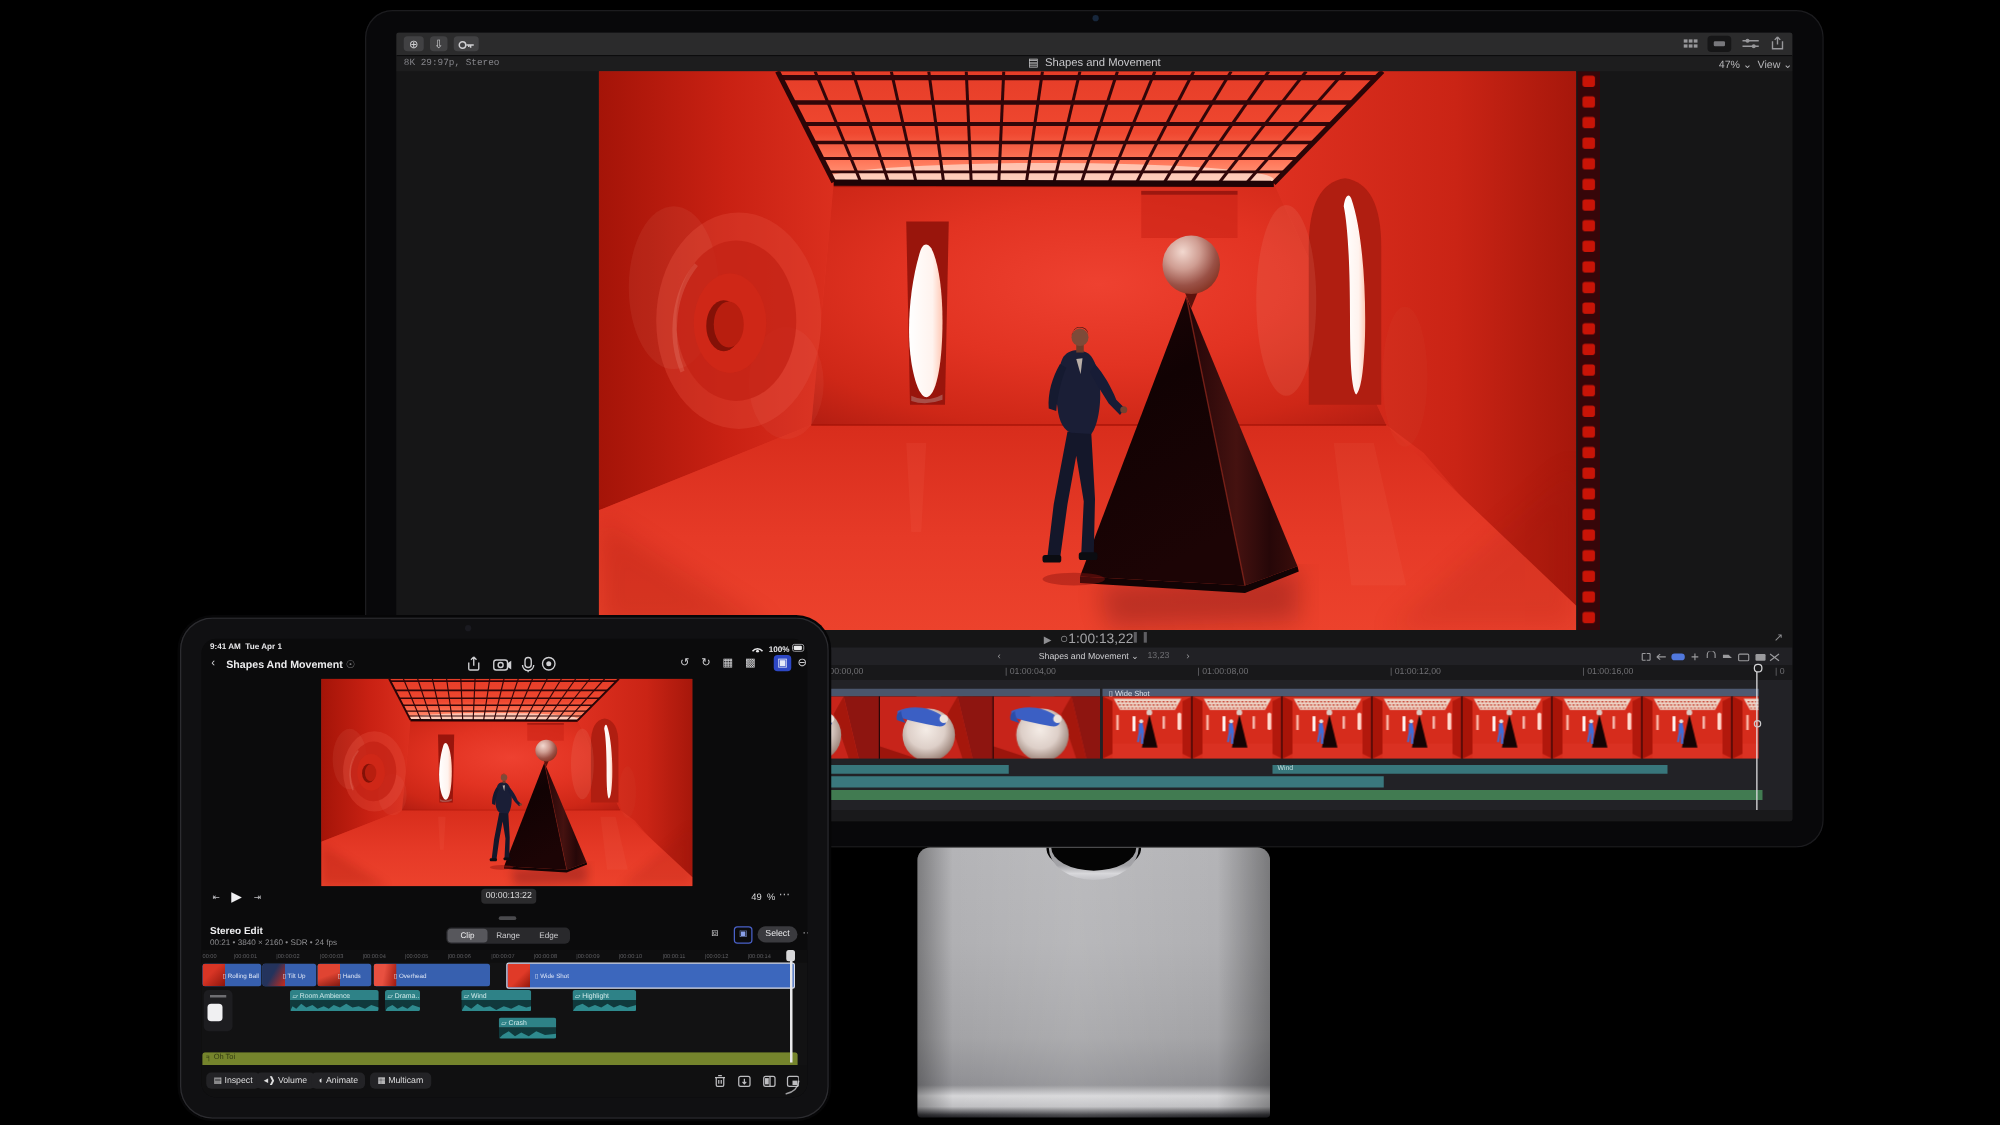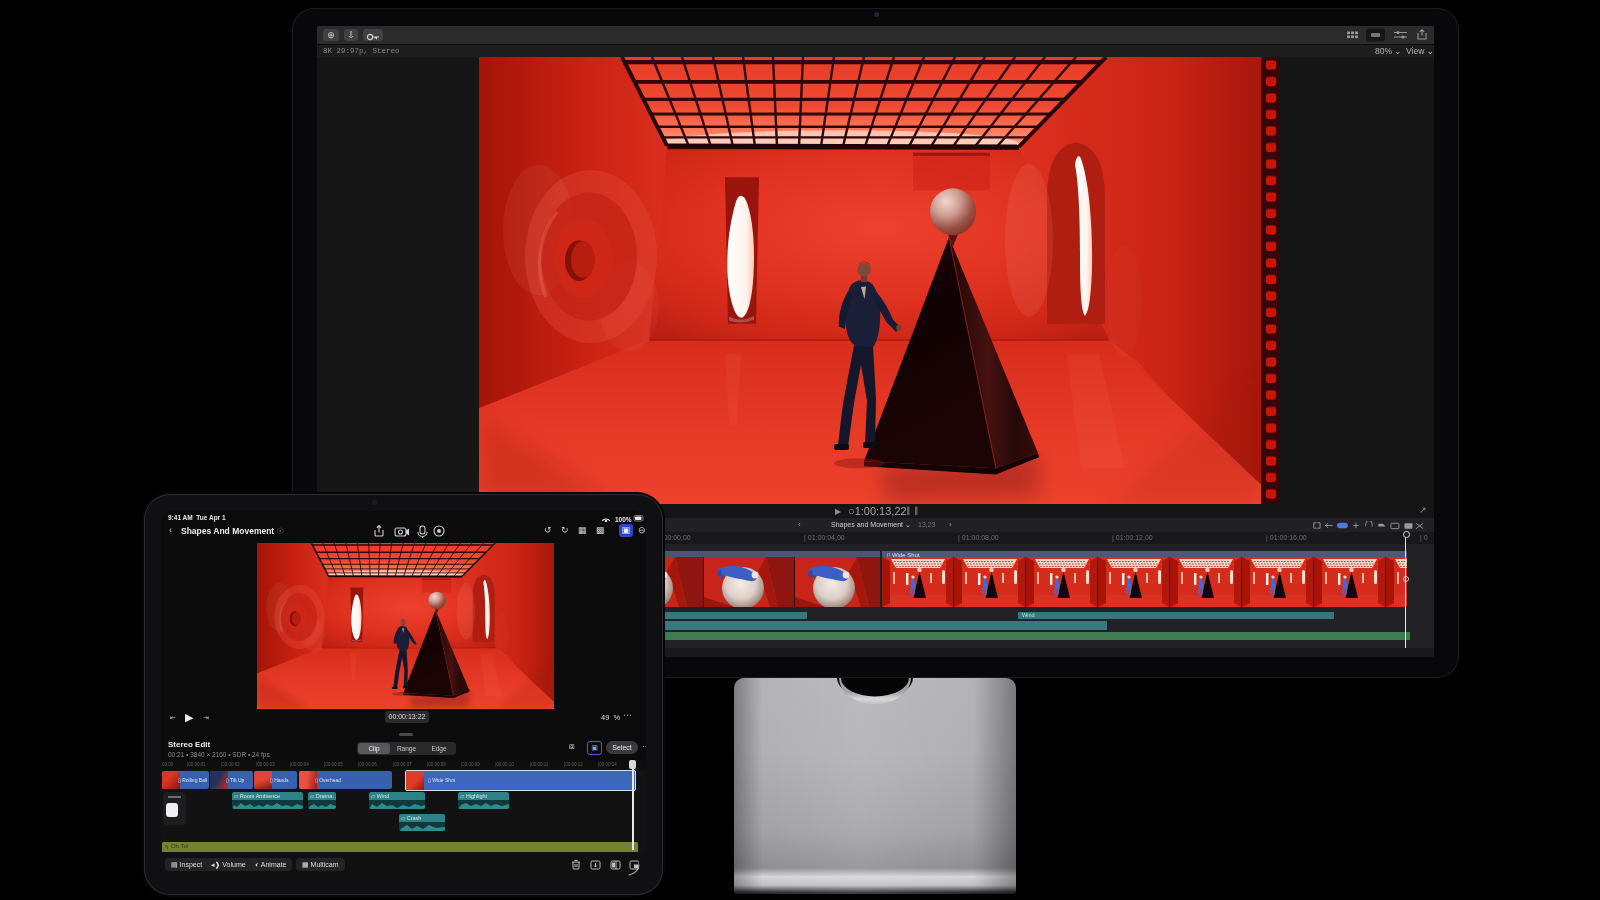--- a/index.html
+++ b/index.html
@@ -240,21 +240,22 @@
         </g>
         <g stroke="#98989b" stroke-width="1.1" fill="none">
           <path d="M73,5 v6 h8 v-6"></path>
             <path d="M77,1.5 v6 M77,1.5 l-2.2,2.4 M77,1.5 l2.2,2.4"></path>
         </g>
       </svg>
     </div>
 
     <div class="a" style="left:0;top:19px;width:1117px;height:12px;background:#1d1d1e;">
       <div class="a tx" style="left:6px;top:1.5px;font-size:7.5px;color:#85858a;font-family:Liberation Mono, monospace;">8K 29:97p, Stereo</div>
-      <div class="a tx" style="left:1058px;top:1px;font-size:8.5px;color:#b4b4b7;">80% ⌄</div>
+      <div class="a" style="left:0;top:0px;width:1117px;text-align:center;font-size:9px;color:#c9c9cc;">▤&nbsp; Shapes and Movement</div>
+      <div class="a tx" style="left:1058px;top:1px;font-size:8.5px;color:#b4b4b7;">47% ⌄</div>
       <div class="a tx" style="left:1089px;top:1px;font-size:8.5px;color:#b4b4b7;">View ⌄</div>
     </div>
 
     <svg class="a" style="left:162px;top:31px;" width="782" height="447" viewBox="0 0 782 439" preserveAspectRatio="none">
         <use href="#scene"></use>
       </svg>
 
     <svg class="a" style="left:945px;top:31px;" width="18" height="447">
         <rect width="18" height="447" fill="url(#sprk)"></rect>
       </svg>

